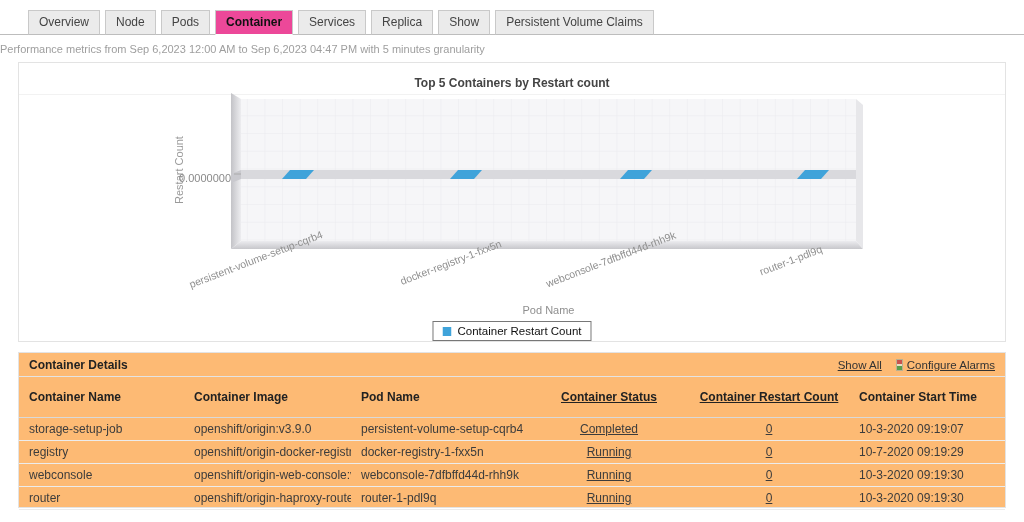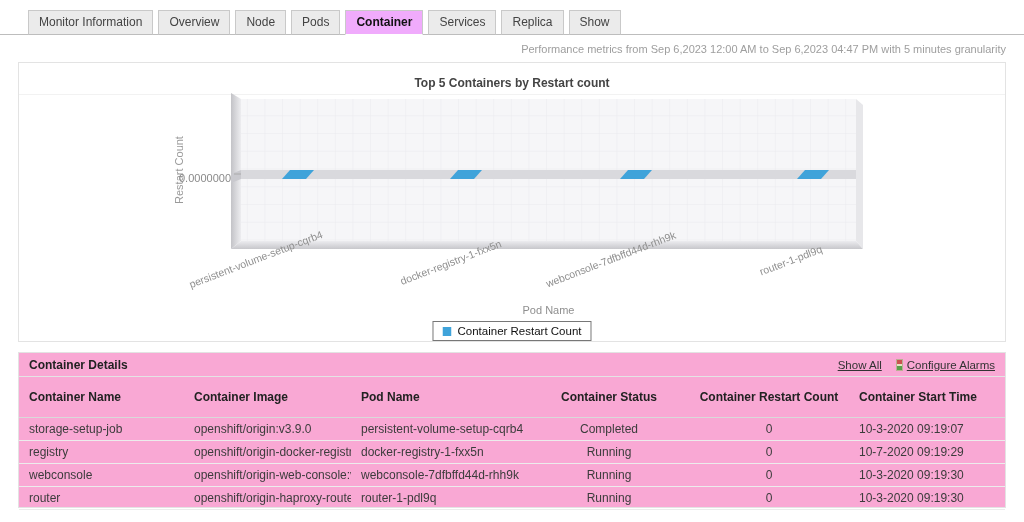--- a/index.html
+++ b/index.html
@@ -4,24 +4,24 @@
 <style>
   * { box-sizing: border-box; margin: 0; padding: 0; }
   html,body { width:1024px; height:522px; background:#fff; overflow:hidden;
     font-family:"Liberation Sans", sans-serif; }
   
   .tabbar { margin-top:10px; padding-left:28px; display:flex; gap:5px;
     border-bottom:1px solid #bdbdbd; align-items:flex-end; }
   .tab { background:#ebebeb; border:1px solid #c9c9c9; border-bottom:none;
     padding:4px 10px 5px; font-size:12px; color:#444; margin-bottom:-1px;
     border-bottom:1px solid #bdbdbd; white-space:nowrap; cursor:pointer; }
-  .tab.active { background:#f0abfc; color:#111; font-weight:bold;
+  .tab.active { background:#ec4899; color:#111; font-weight:bold;
     border:1px solid #c9c9c9; border-bottom:1px solid #fff; }
   
-  .metrics-info { text-align:right; font-size:11px; color:#9e9e9e;
+  .metrics-info { font-size:11px; color:#9e9e9e;
     margin:8px 18px 7px 0; }
   
   .chart-panel { position:relative; margin:0 18px; height:280px;
     border:1px solid #e3e3e3; background:#fff; }
   .chart-title { position:absolute; top:13px; left:0; width:100%;
     text-align:center; font-size:12px; font-weight:bold; color:#444; }
   .chart-title-sep { position:absolute; top:31px; left:0; width:100%;
     border-top:1px solid #f2f2f2; }
   .plot-svg { position:absolute; left:0; top:0; }
   .y-axis-title { position:absolute; left:85px; top:101px; width:150px; height:12px;
@@ -35,49 +35,49 @@
   .x-label.l1 { left:357px; top:193px; }
   .x-label.l2 { left:517px; top:190px; }
   .x-label.l3 { left:697px; top:191px; }
   .x-axis-title { position:absolute; top:241px; left:222px; width:615px;
     text-align:center; font-size:11px; color:#8f8f8f; }
   .legend { position:absolute; top:258px; left:50%; transform:translateX(-50%);
     border:1px solid #777; background:#fff; padding:3px 9px; display:flex;
     align-items:center; gap:6px; font-size:11.5px; color:#111; }
   
   .table-panel { position:relative; margin:10px 18px 0; height:156px;
-    border:1px solid #e3e3e3; background:#f9a8d4; }
+    border:1px solid #e3e3e3; background:#fdba74; }
   .table-head-bar { display:flex; justify-content:space-between;
     align-items:center; padding:5px 10px 4px; }
   .table-title { font-size:12px; font-weight:bold; color:#222; }
   .table-links { display:flex; align-items:center; gap:14px; }
   .tbl-link { font-size:11.5px; color:#333; text-decoration:underline;
     cursor:pointer; display:flex; align-items:center; gap:4px; }
   .alarm-icon { display:inline-block; width:7px; height:12px;
     border:1px solid #b8b092;
     background:linear-gradient(#c9534f 0 38%, #e8e0c4 38% 62%, #5a9e4b 62% 100%); }
   table { width:100%; border-collapse:collapse; table-layout:fixed; }
   th { font-size:12px; font-weight:bold; color:#222; text-align:left;
     padding:13px 10px; border-top:1px solid #e4e4e4; border-bottom:1px solid #d9d9d9; }
   td { font-size:12px; color:#3c3c3c; padding:4px 10px;
     border-bottom:1px solid #ececec; overflow:hidden; white-space:nowrap; }
-  th.c, td.c { text-align:center; }
+  th.c, td.c { text-align:center;text-decoration:underline; }
 </style>
 </head>
 <body>
 
 <div class="tabbar">
-  <div class="tab">Monitor Information</div>
   <div class="tab">Overview</div>
   <div class="tab">Node</div>
   <div class="tab">Pods</div>
   <div class="tab active">Container</div>
   <div class="tab">Services</div>
   <div class="tab">Replica</div>
   <div class="tab">Show</div>
+  <div class="tab">Persistent Volume Claims</div>
 </div>
 
 <div class="metrics-info">Performance metrics from Sep 6,2023 12:00 AM to Sep 6,2023 04:47 PM with 5 minutes granularity</div>
 
 <div class="chart-panel">
   <div class="chart-title">Top 5 Containers by Restart count</div>
   <div class="chart-title-sep"></div>
 
   <svg class="plot-svg" width="986" height="290" viewBox="0 0 986 290">
     <defs>

